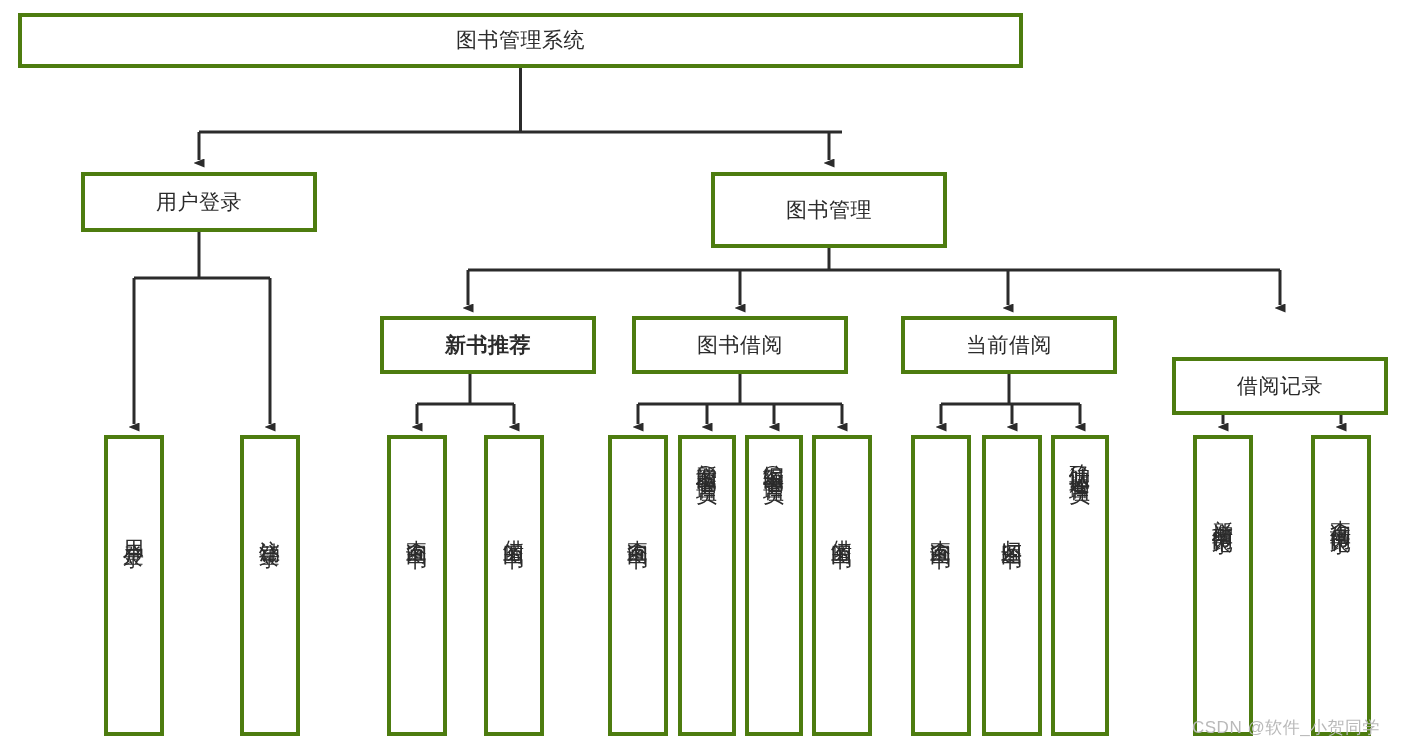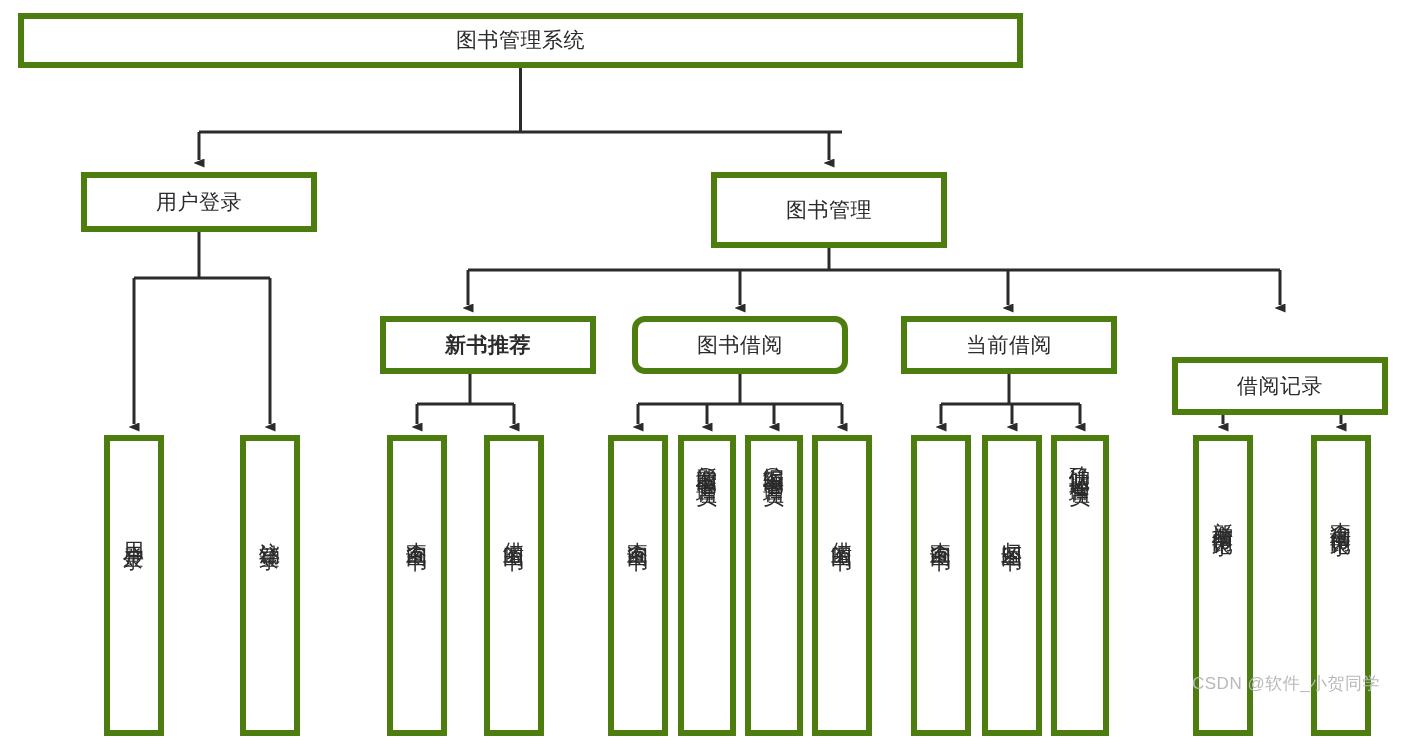--- a/index.html
+++ b/index.html
@@ -24,21 +24,21 @@
     position: absolute;
     left: 0;
     top: 0;
     width: 1405px;
     height: 747px;
     pointer-events: none;
   }
   .node {
     position: absolute;
     box-sizing: border-box;
-    border: 6px solid #4d7c0f;
+    border: 4px solid #4d7c0f;
     background: #ffffff;
     display: flex;
     align-items: center;
     justify-content: center;
     overflow: hidden;
   }
   .node .label {
     color: #2b2b2b;
     line-height: 1.08;
     text-align: center;
@@ -66,21 +66,21 @@
   }
   .node.vertical.midshort .label {
     padding-top: 58px;
   }
   .node.vertical.top .label {
     padding-top: 2px;
   }
   #watermark {
     position: absolute;
     left: 1192px;
-    top: 672px;
+    top: 716px;
     font-size: 17px;
     color: #b9b9b9;
     letter-spacing: 0.5px;
     white-space: nowrap;
     font-family: "Liberation Sans", "DejaVu Sans", sans-serif;
   }
 </style>
 </head>
 <body>
 
@@ -148,21 +148,21 @@
   <div class="node horizontal" style="left:81px; top:172px; width:236px; height:60px;">
     <span class="label">用户登录</span>
   </div>
   <div class="node horizontal" style="left:711px; top:172px; width:236px; height:76px;">
     <span class="label">图书管理</span>
   </div>
 
   <div class="node horizontal" style="left:380px; top:316px; width:216px; height:58px;font-weight:bold;">
     <span class="label">新书推荐</span>
   </div>
-  <div class="node horizontal" style="left:632px; top:316px; width:216px; height:58px;border-radius:13px;">
+  <div class="node horizontal" style="left:632px; top:316px; width:216px; height:58px;">
     <span class="label">图书借阅</span>
   </div>
   <div class="node horizontal" style="left:901px; top:316px; width:216px; height:58px;">
     <span class="label">当前借阅</span>
   </div>
   <div class="node horizontal" style="left:1172px; top:316px; width:216px; height:58px;margin-top:41px;">
     <span class="label">借阅记录</span>
   </div>
 
   <div class="node vertical mid" style="left:104px; top:435px; width:60px; height:301px;">

